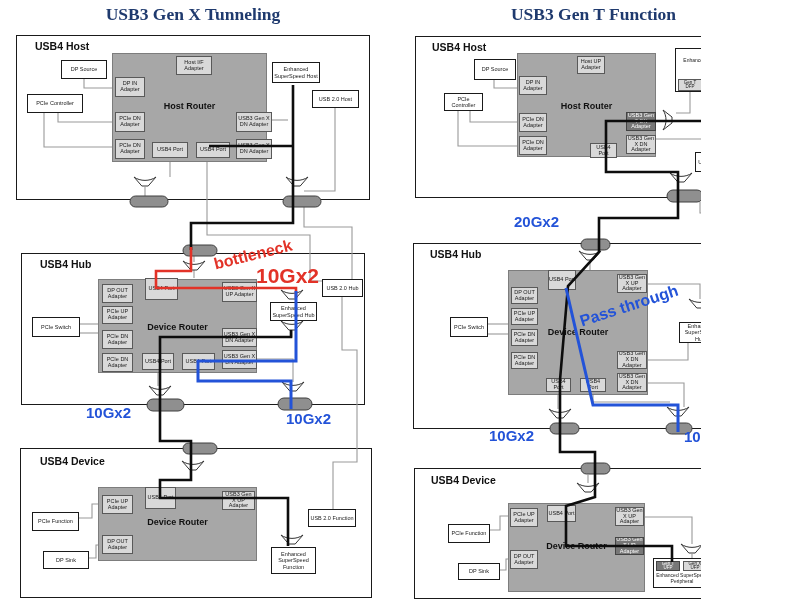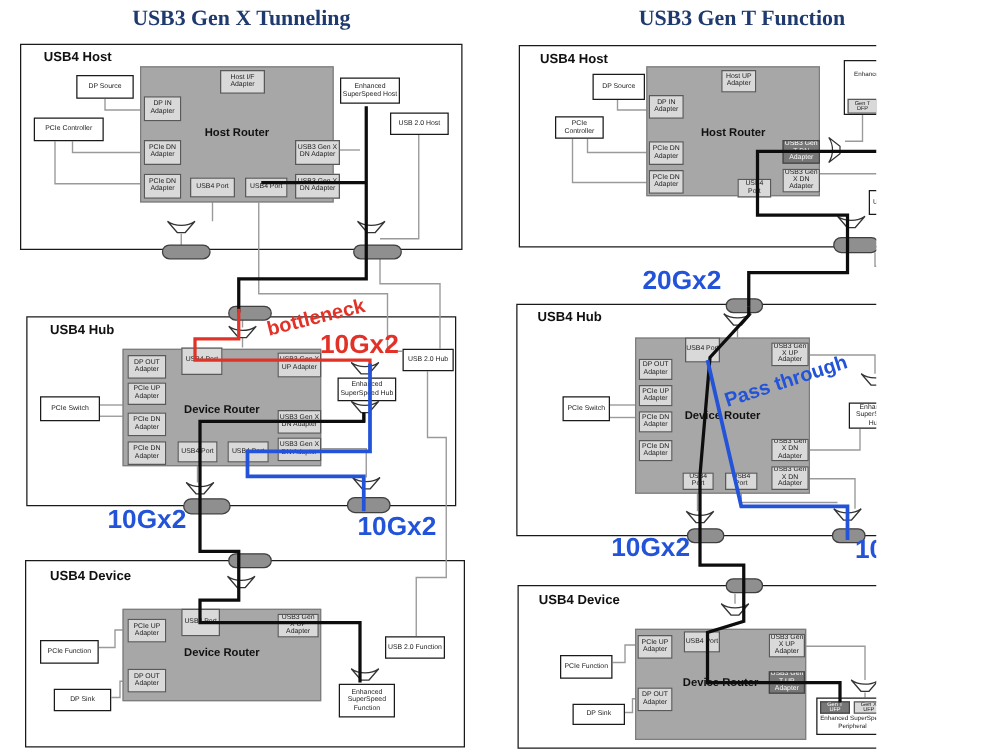--- a/index.html
+++ b/index.html
@@ -7,21 +7,21 @@
   .box{position:absolute;box-sizing:border-box;display:flex;align-items:center;justify-content:center;text-align:center;color:#1a1a1a;overflow:hidden;}
   .white{background:#fff;border:1px solid #1a1a1a;font-size:5.5px;line-height:1.15;padding:1px;}
   .adapter{background:#d9d9d9;border:1px solid #595959;font-size:5.5px;line-height:1.05;padding:0;}
   .dark{background:#777;border:1px solid #444;color:#fff;font-size:5.5px;line-height:1.05;}
   .router{position:absolute;background:#a7a7a7;border:1px solid #7d7d7d;box-sizing:border-box;}
   .routerlabel{position:absolute;font-weight:bold;font-size:9px;color:#111;text-align:center;}
   .section{position:absolute;background:#fff;border:1.6px solid #1a1a1a;box-sizing:border-box;}
   .seclabel{position:absolute;font-weight:bold;font-size:10.5px;color:#111;}
   .title{position:absolute;font-family:"Liberation Serif",serif;font-weight:bold;font-size:17.5px;color:#1f3a6e;text-align:center;}
   .ann{position:absolute;font-weight:bold;white-space:nowrap;}
-  .annblue{color:#2353d8;font-size:21px;}
+  .annblue{color:#2353d8;font-size:15px;}
   .annred{color:#e23227;}
   .tiny{font-size:4.5px;line-height:1;padding:0;}
   svg{position:absolute;left:0;top:0;pointer-events:none;}
 </style>
 </head>
 <body>
 
 <div id="stage">
 
   <div class="title" style="left:16px;top:4px;width:354px;">USB3 Gen X Tunneling</div>

